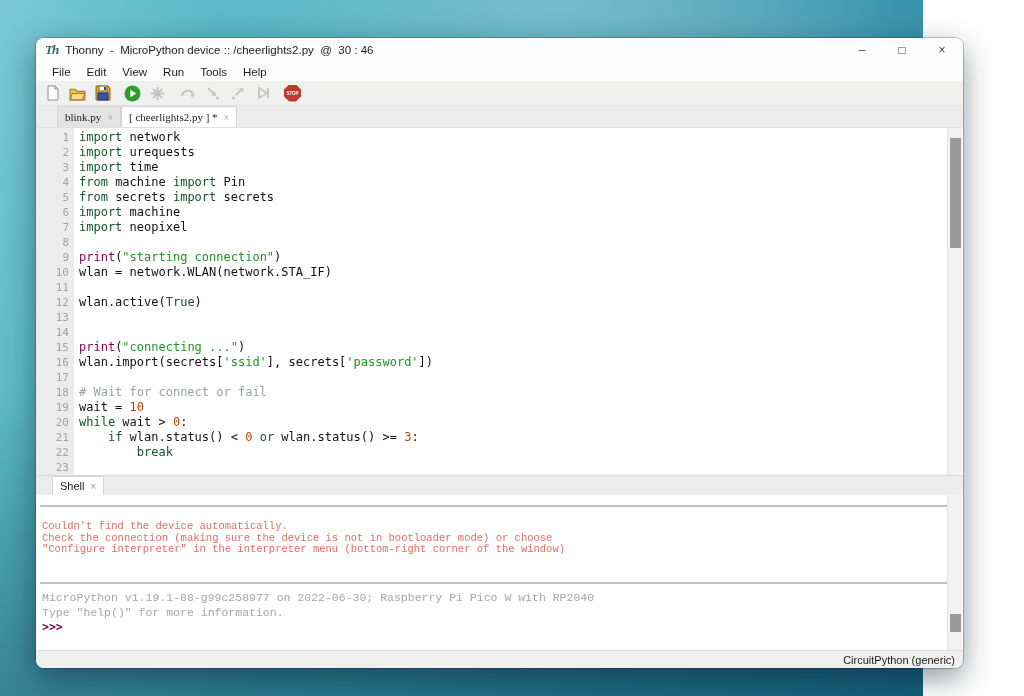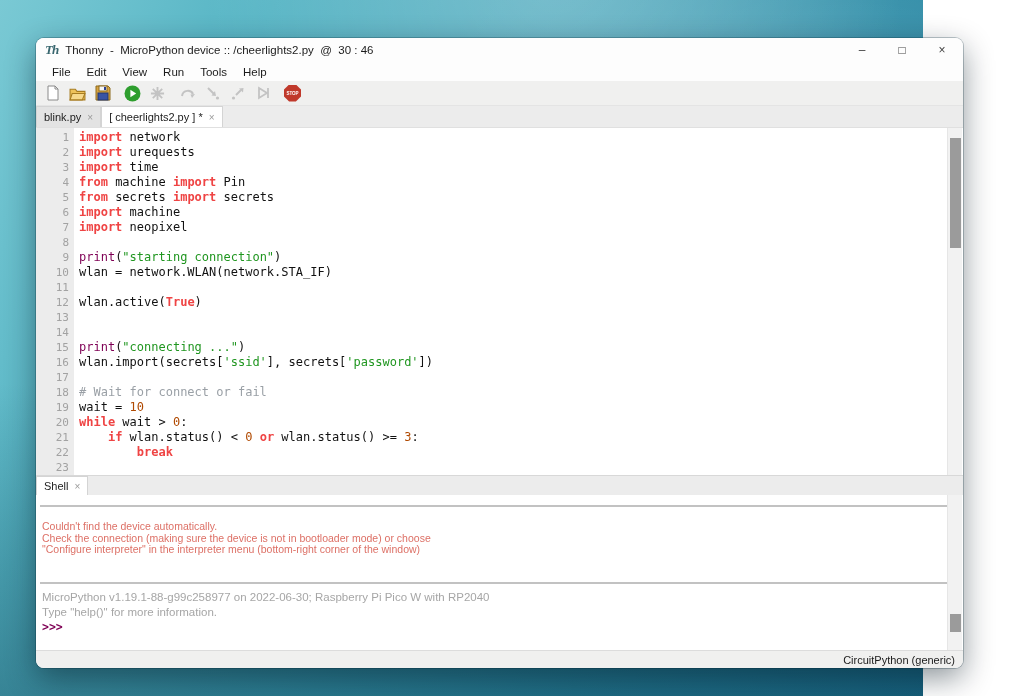--- a/index.html
+++ b/index.html
@@ -34,48 +34,48 @@
 
   
   .toolbar { height:25px; flex:0 0 25px; background:#f0f0ef; display:flex; align-items:center; padding-left:6px; gap:4px; border-bottom:1px solid #e4e4e4; }
   .tbtn { width:21px; height:21px; display:flex; align-items:center; justify-content:center; }
   .tbtn.gap { margin-left:5px; }
   .stopface { width:17px; height:17px; background:#c0392b; color:#fff; font-size:4.5px; font-weight:bold;
     display:flex; align-items:center; justify-content:center;
     clip-path:polygon(30% 0,70% 0,100% 30%,100% 70%,70% 100%,30% 100%,0 70%,0 30%); border-radius:2px; }
 
   
-  .tabbar { height:22px; flex:0 0 22px; background:#ececec; display:flex; align-items:flex-end; padding-left:0; border-bottom:1px solid #e0e0e0; }
+  .tabbar { height:22px; flex:0 0 22px; background:#ececec; display:flex; align-items:flex-end; padding-left:21px; border-bottom:1px solid #e0e0e0;font-family:Liberation Serif, serif; }
   .tab { height:21px; display:flex; align-items:center; padding:0 7px; font-size:11px; color:#222; border:1px solid #d4d4d4; border-bottom:none; background:#e3e3e3; white-space:pre; }
   .tab .close { color:#9a9a9a; font-size:10px; margin-left:6px; }
   .tab.active { background:#ffffff; }
-  .shelltabbar { height:20px; flex:0 0 20px; background:#ececec; display:flex; align-items:flex-end; padding-left:0; border-top:1px solid #d8d8d8; }
+  .shelltabbar { height:20px; flex:0 0 20px; background:#ececec; display:flex; align-items:flex-end; padding-left:16px; border-top:1px solid #d8d8d8; }
   .shelltabbar .tab { height:19px; }
 
   
   .editor { flex:0 0 347px; height:347px; background:#fff; display:flex; position:relative; overflow:hidden; }
   .gutter { width:38px; background:#ececec; padding:2px 5px 0 0; text-align:right; flex:0 0 38px; }
   .ln { font-family:"DejaVu Sans Mono", monospace; font-size:11px; line-height:15px; color:#a2a2a2; }
   .code { flex:1; padding:2px 0 0 5px; overflow:hidden; }
   .crow { font-family:"DejaVu Sans Mono", monospace; font-size:12px; line-height:15px; white-space:pre; color:#111; }
-  .tk-k { color:#ef4444; font-weight:bold; }
+  .tk-k { color:#14532d; font-weight:normal; }
   .tk-b { color:#7f0055; }
   .tk-s { color:#209620; }
   .tk-n { color:#b04900; }
   .tk-c { color:#9aa0a6; }
   .tk-p { color:#111; }
   .vscroll { position:absolute; right:1px; top:0; width:15px; height:100%; background:#f2f2f2; border-left:1px solid #e6e6e6; }
   .vscroll .thumb { position:absolute; left:2px; top:10px; width:11px; height:110px; background:#9b9b9b; }
 
   
   .shell { flex:1; background:#fff; position:relative; overflow:hidden; }
   .sep { height:2px; background:#c2c2c2; margin:10px 4px 0 4px; }
   .sep2 { height:2px; background:#c2c2c2; margin:26px 4px 0 4px; }
   .errblock { margin:14px 0 0 6px; }
-  .sline { font-family:Liberation Sans, sans-serif; white-space:pre; }
+  .sline { font-family:Liberation Mono, monospace; white-space:pre; }
   .err { font-size:10.5px; line-height:11.7px; color:#dd7066; }
   .muted { font-size:11.5px; line-height:15px; color:#a6a6a6; }
   .infoblock { margin:6px 0 0 6px; }
   .prompt { font-family:"DejaVu Sans Mono", monospace; font-size:11.5px; line-height:15px; font-weight:bold; color:#7f0055; margin-left:6px; }
   .shellscroll { position:absolute; right:1px; top:0; width:15px; height:100%; background:#f2f2f2; border-left:1px solid #e6e6e6; }
   .shellscroll .thumb { position:absolute; left:2px; bottom:18px; width:11px; height:18px; background:#9b9b9b; }
 
   
   .statusbar { height:18px; flex:0 0 18px; background:#f0f0ef; border-top:1px solid #dcdcdc; display:flex; align-items:center; justify-content:flex-end; padding-right:8px; }
   .statusbar span { font-size:11px; color:#1b1b1b; }

